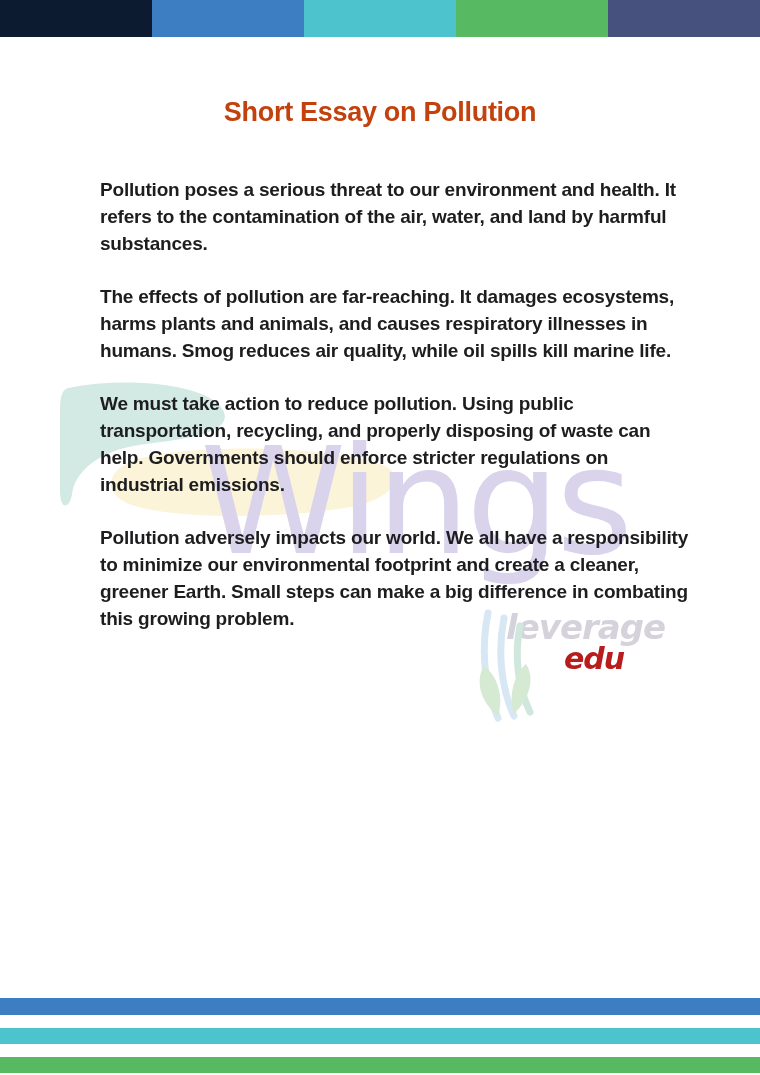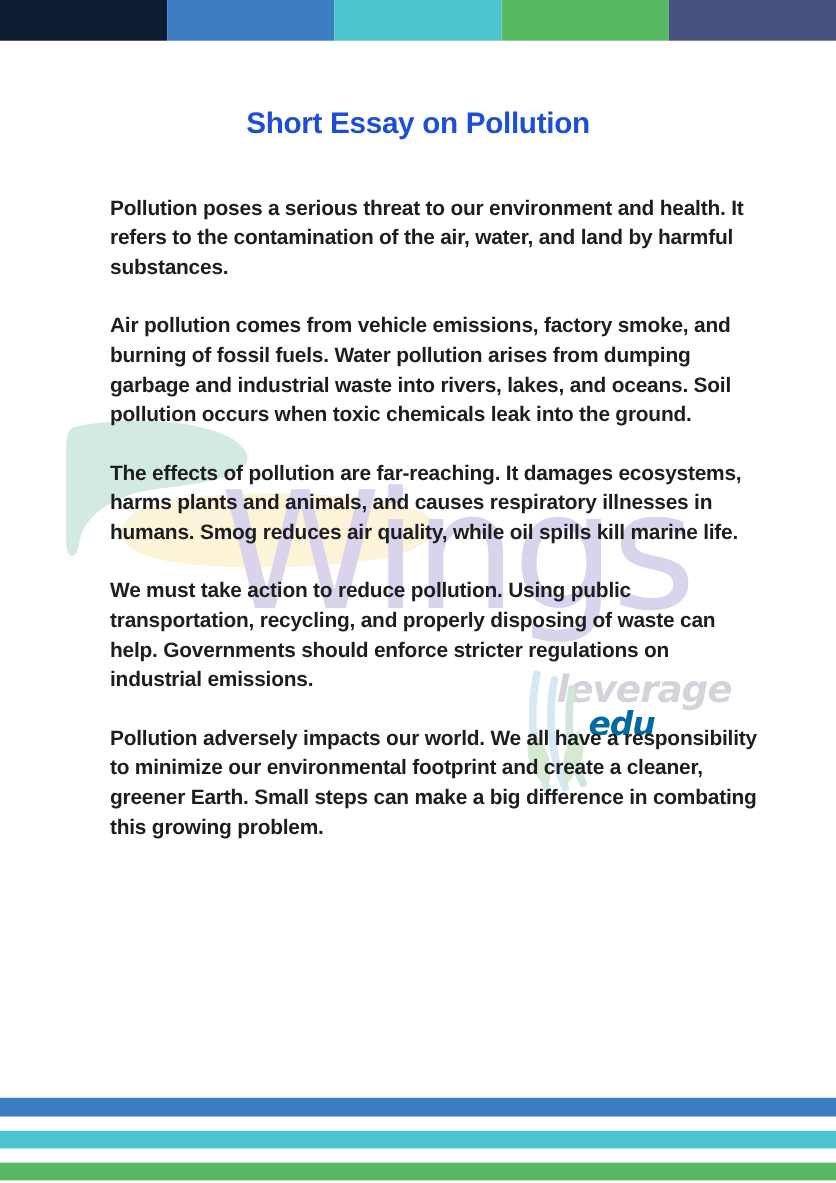--- a/index.html
+++ b/index.html
@@ -50,43 +50,43 @@
     font-family: "DejaVu Sans", sans-serif;
     font-weight: 700;
     font-style: italic;
     font-size: 34px;
     line-height: 1;
     color: #d6d2dc;
     letter-spacing: -1px;
   }
   .wm-edu {
     position: absolute;
-    left: 535px;
+    left: 564px;
     top: 644px;
     font-family: "DejaVu Sans", sans-serif;
     font-weight: 700;
     font-style: italic;
     font-size: 30px;
     line-height: 1;
-    color: #0369a1;
+    color: #b91c1c;
     letter-spacing: -1px;
   }
 
   
   .content {
     position: relative;
     z-index: 1;
     padding-top: 37px;
   }
   .essay-title {
     margin-top: 60px;
     text-align: center;
     font-size: 27px;
     font-weight: 700;
-    color: #1d4ed8;
+    color: #c2410c;
     line-height: 31px;
     letter-spacing: -0.3px;
   }
   .essay-body {
     margin-top: 48px;
     padding-left: 100px;
     padding-right: 18px;
   }
   .essay-body p {
     font-size: 19px;
@@ -135,24 +135,20 @@
       <path d="M46,106 C64,88 66,68 58,56 C46,66 40,88 46,106 Z" fill="#d6e9d3"></path>
     </svg>
   </div>
 
   <main class="content">
     <h1 class="essay-title">Short Essay on Pollution</h1>
     <div class="essay-body">
       <p>Pollution poses a serious threat to our environment and health. It
 refers to the contamination of the air, water, and land by harmful
 substances.</p>
-      <p>Air pollution comes from vehicle emissions, factory smoke, and
-burning of fossil fuels. Water pollution arises from dumping
-garbage and industrial waste into rivers, lakes, and oceans. Soil
-pollution occurs when toxic chemicals leak into the ground.</p>
       <p>The effects of pollution are far-reaching. It damages ecosystems,
 harms plants and animals, and causes respiratory illnesses in
 humans. Smog reduces air quality, while oil spills kill marine life.</p>
       <p>We must take action to reduce pollution. Using public
 transportation, recycling, and properly disposing of waste can
 help. Governments should enforce stricter regulations on
 industrial emissions.</p>
       <p>Pollution adversely impacts our world. We all have a responsibility
 to minimize our environmental footprint and create a cleaner,
 greener Earth. Small steps can make a big difference in combating

